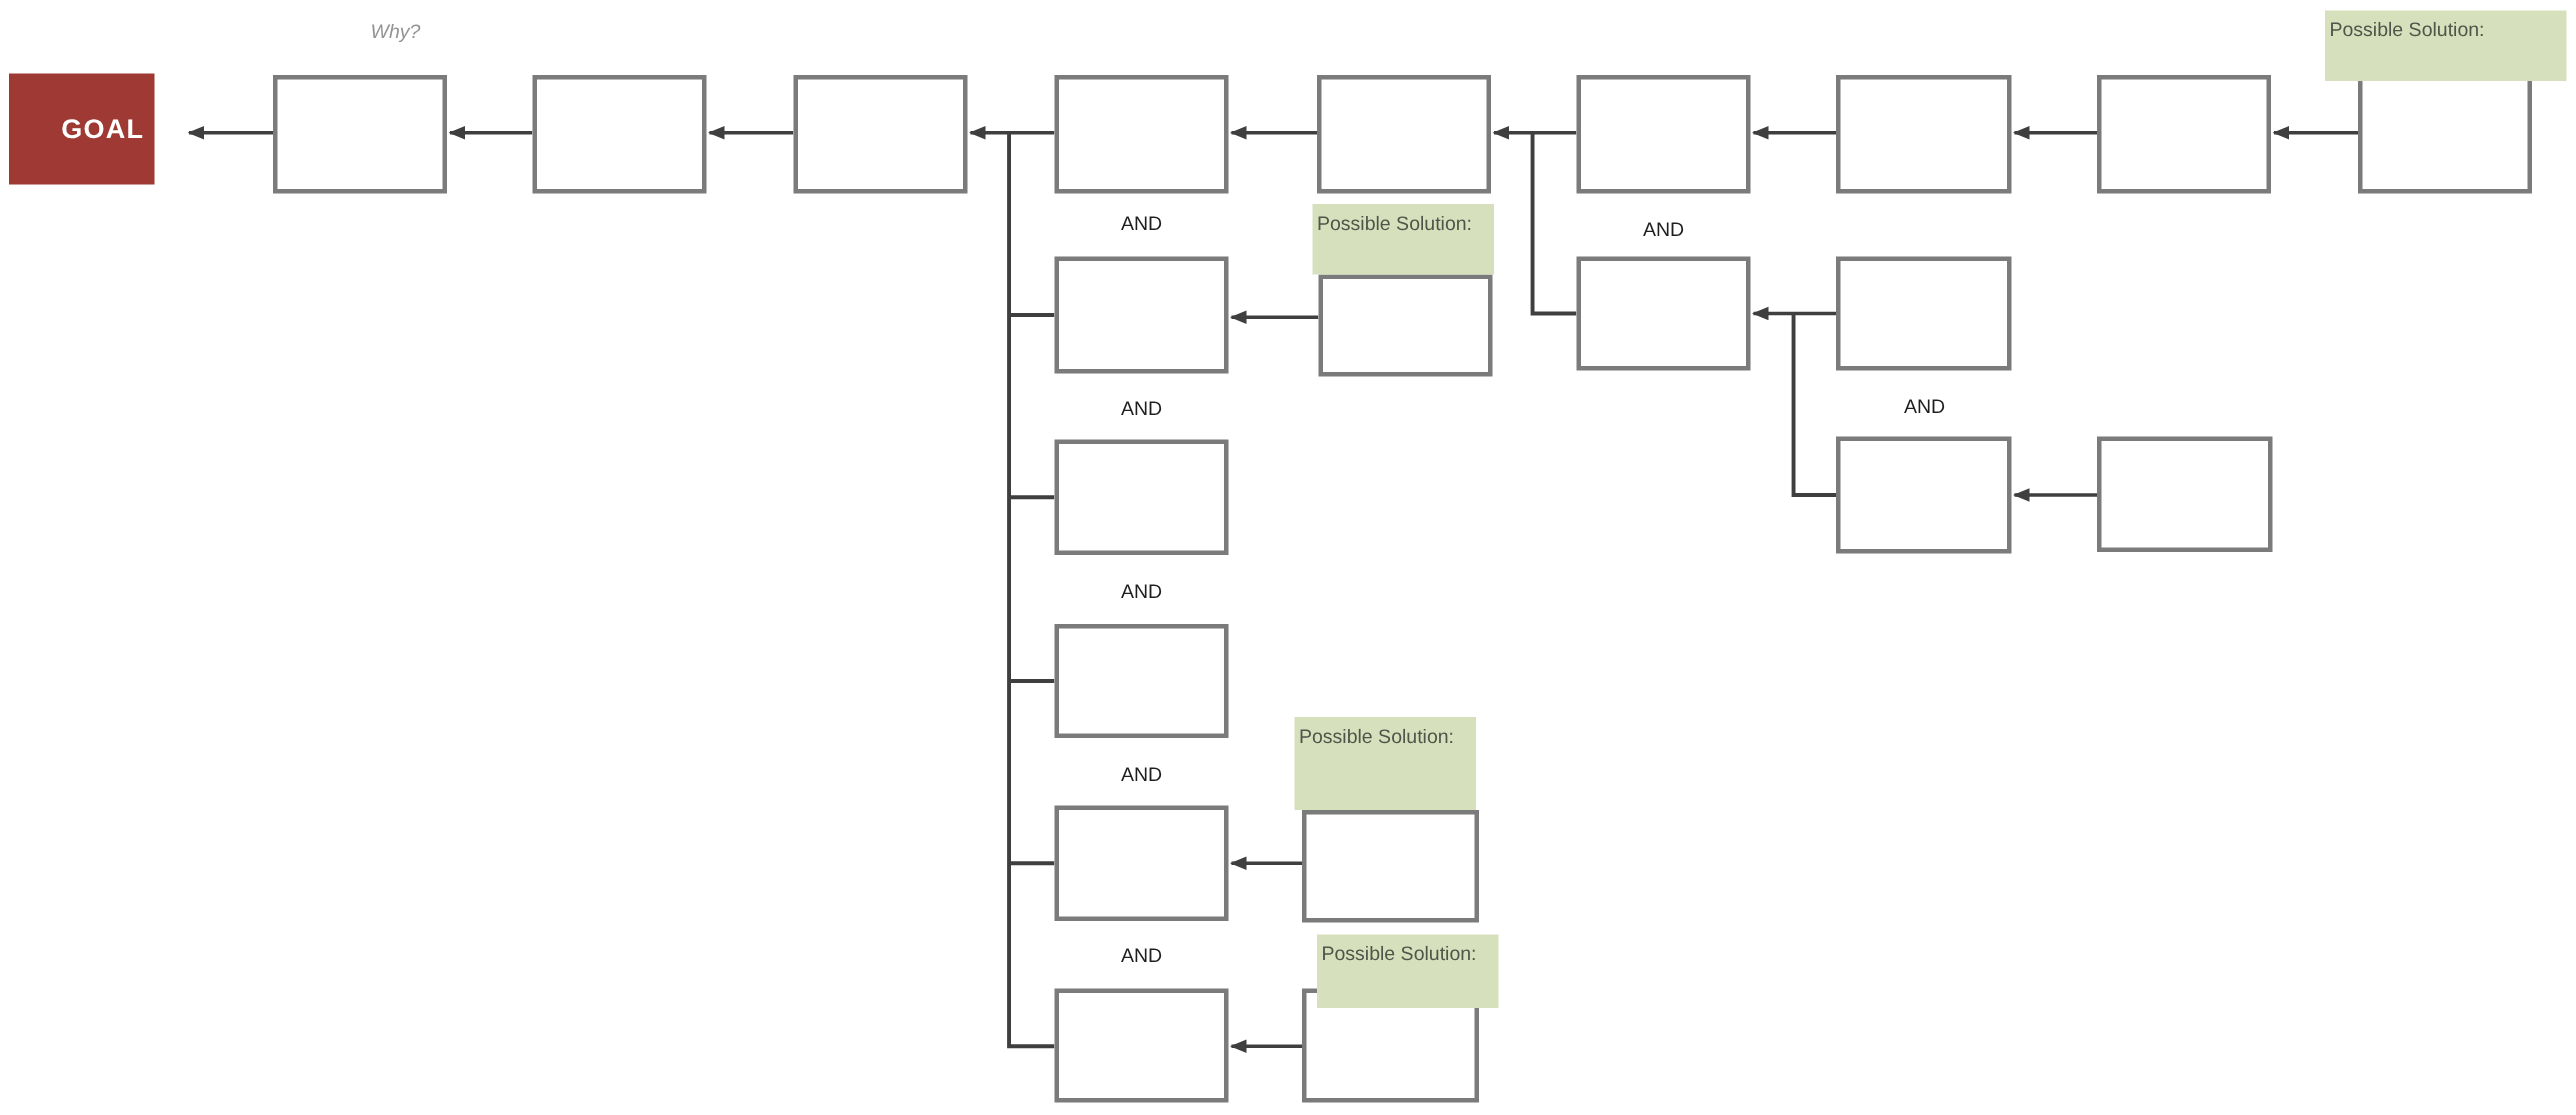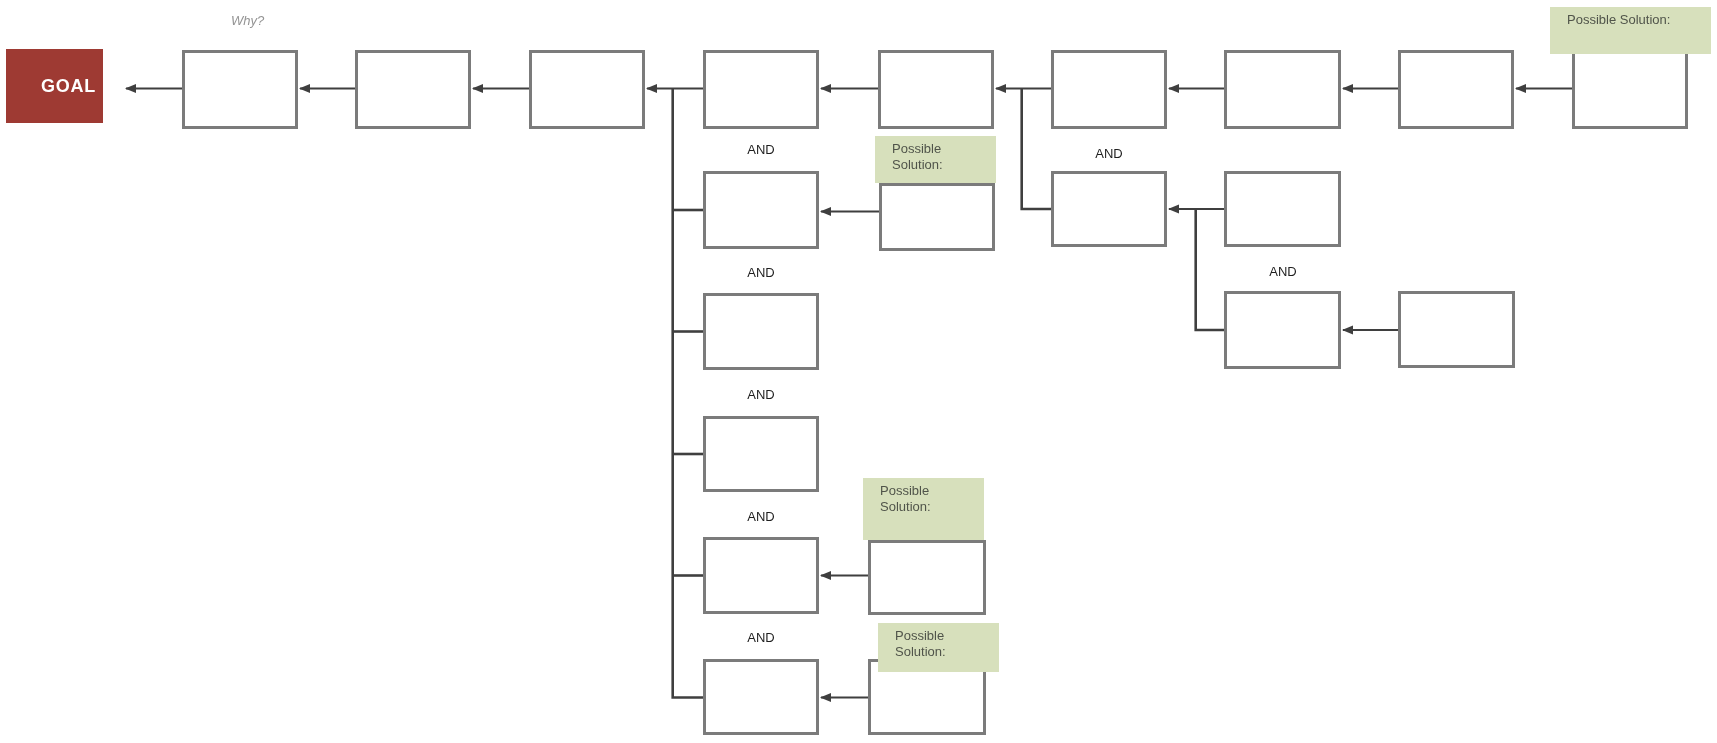--- a/index.html
+++ b/index.html
@@ -32,36 +32,37 @@
     background: var(--goal-fill);
     color: var(--goal-text);
     display: flex; align-items: center; justify-content: center;
     font-size: 18px; font-weight: bold; letter-spacing: 0.8px; padding-left: 28px;
   }
   .note {
     position: absolute; z-index: 3;
     background: var(--note-fill);
     color: var(--note-text);
     font-size: 13px;
-    padding: 5px 17px;
+    padding: 5px 3px;
     line-height: 1.25;
   }
   .and-label {
     position: absolute; z-index: 2;
     transform: translate(-50%, -50%);
     font-size: 13px;
     color: var(--and-text);
     white-space: nowrap;
     text-align: center;
   }
   .why-label {
     position: absolute; z-index: 2;
     font-size: 13px; font-style: italic;
     color: var(--why-text);
     white-space: nowrap;
+    margin-left: 16px;
   }
 </style>
 </head>
 <body>
 
 <div class="canvas">
 
   <svg class="connectors" width="1717" height="743" viewBox="0 0 1717 743">
     <defs>
       <marker id="arrowhead" markerWidth="12" markerHeight="10" refX="10" refY="4.5" orient="auto" markerUnits="userSpaceOnUse">

